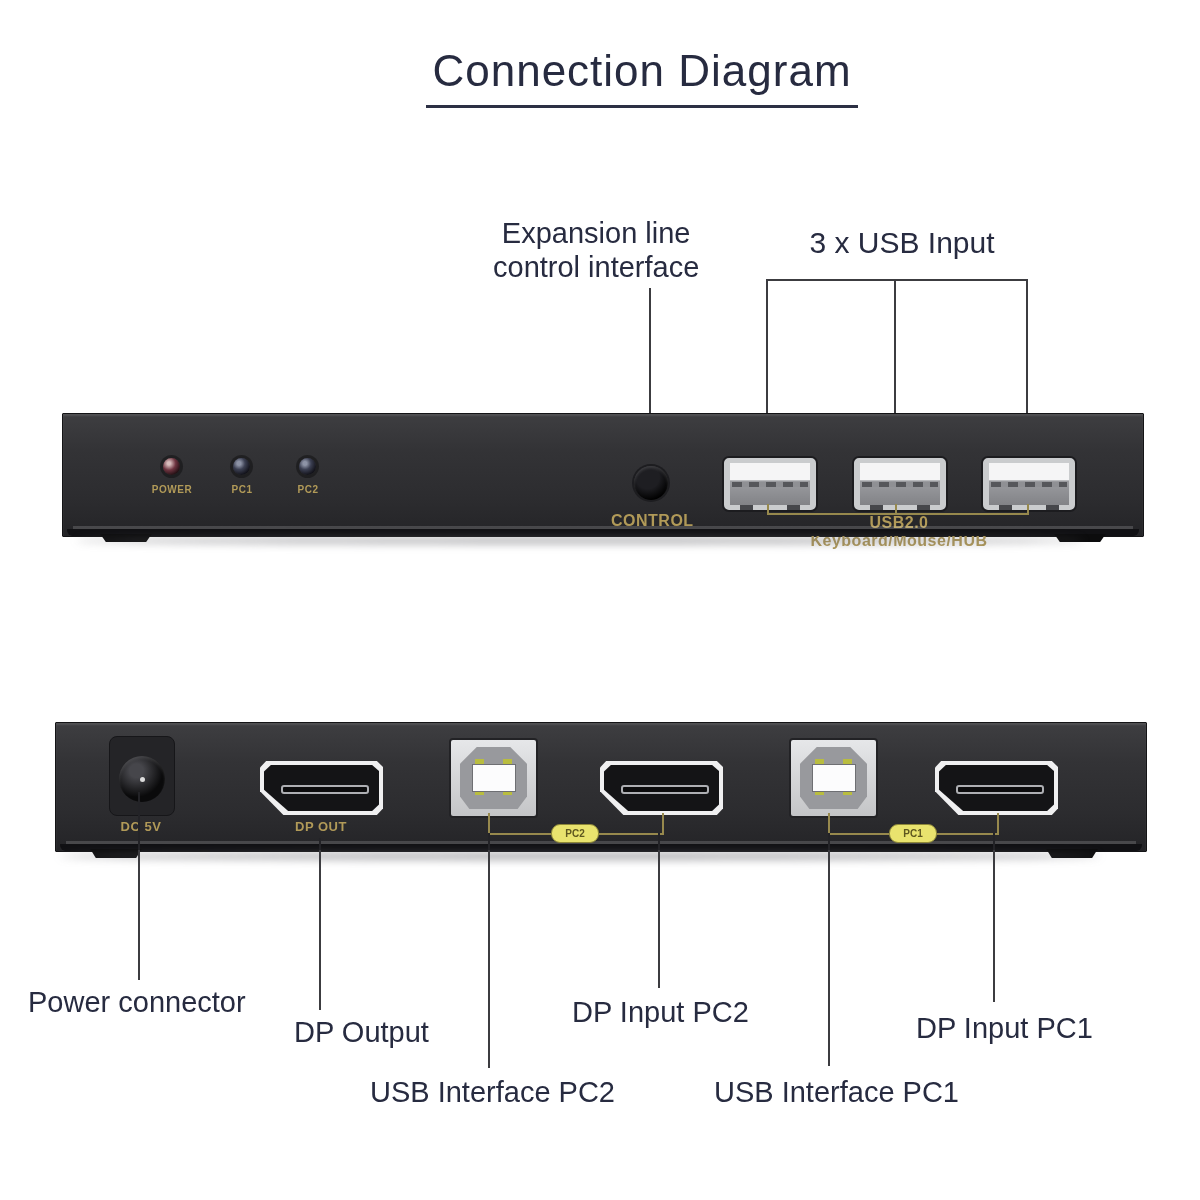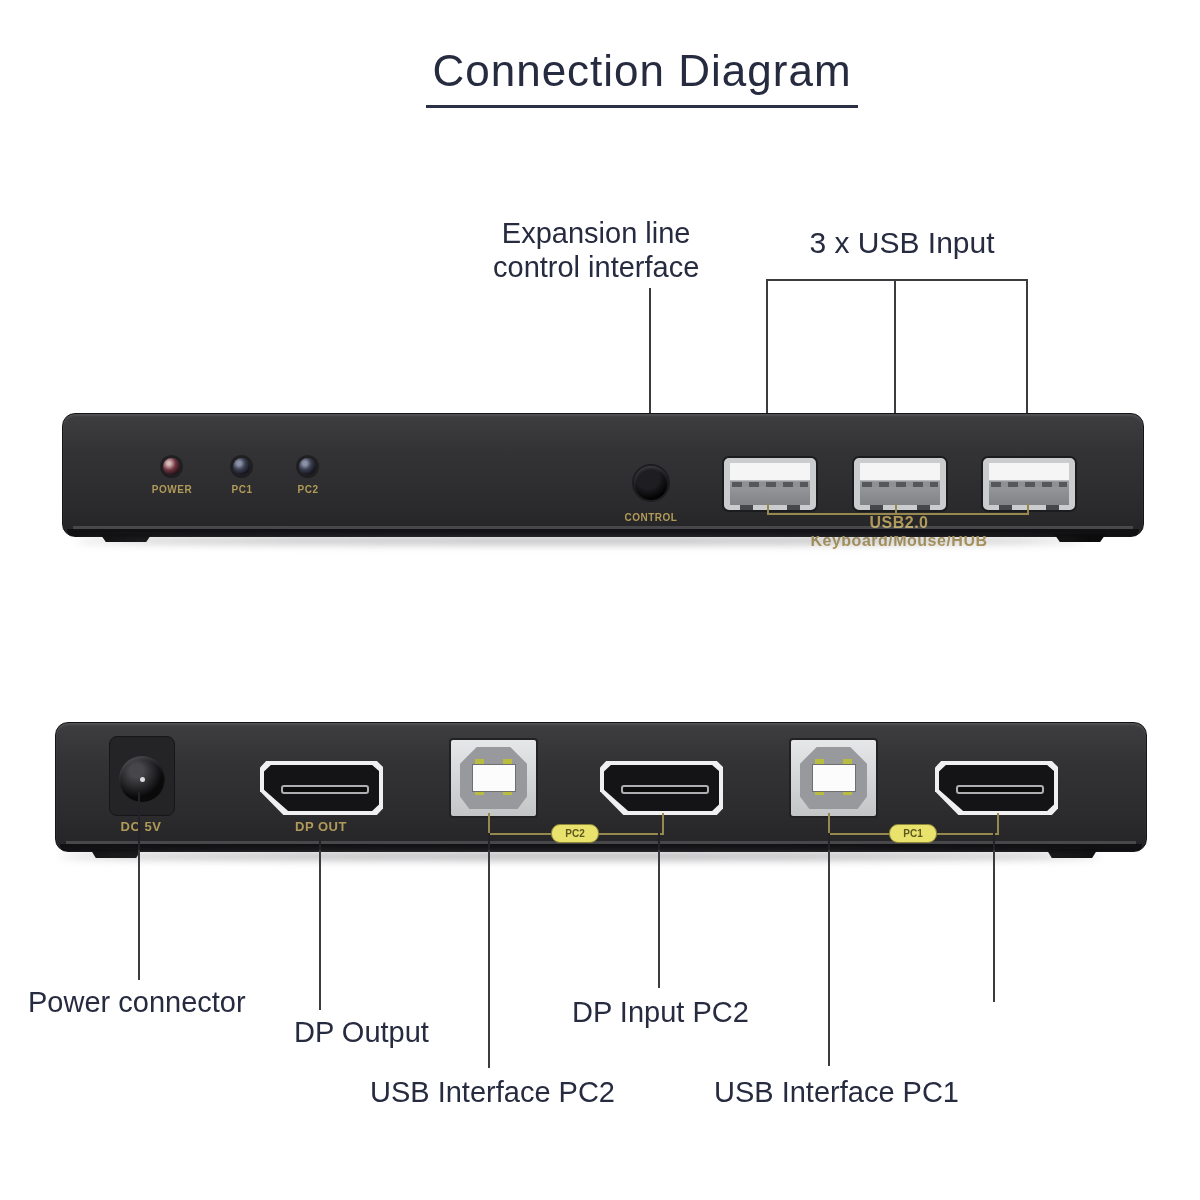--- a/index.html
+++ b/index.html
@@ -12,21 +12,21 @@
          border-bottom:3px solid #2c3044;padding:0 6px 9px 6px;}
 
   
   .lbl{position:absolute;font-size:29px;color:var(--text);white-space:nowrap;}
   .vline{position:absolute;width:2px;background:var(--line,#3c3c40);}
   .seam{position:absolute;width:2px;background:#232327;}
   .bracket-down{position:absolute;border-top:2px solid var(--line);border-left:2px solid var(--line);
                 border-right:2px solid var(--line);}
 
   
-  .device{position:absolute;border-radius:13px;border:1px solid #141416;
+  .device{position:absolute;border-radius:1px;border:1px solid #141416;
           background:linear-gradient(180deg,#3e3e41 0%,#333336 30%,#2c2c2f 70%,#242427 100%);
           box-shadow:inset 0 2px 2px rgba(255,255,255,.10);}
   .device .shine{position:absolute;left:10px;right:10px;bottom:7px;height:3px;background:rgba(255,255,255,.16);}
   .device .lip{position:absolute;left:4px;right:4px;bottom:0;height:7px;background:#111114;border-radius:0 0 6px 6px;}
   .foot{position:absolute;background:#0c0c0d;clip-path:polygon(4% 0,96% 0,86% 100%,14% 100%);}
   .shadowbar{position:absolute;background:rgba(100,100,106,.5);filter:blur(4px);border-radius:50%;}
 
   
   .led{position:absolute;width:17px;height:17px;border-radius:50%;
        background:radial-gradient(circle at 35% 32%,#8d93a6 0 12%,#3c4053 38%,#14141c 72%,#000 100%);
@@ -94,21 +94,21 @@
 
   <div class="device" style="left:62px;top:413px;width:1080px;height:122px;">
     <div class="led red" style="left:100px;top:44px;"></div>
     <div class="led" style="left:170px;top:44px;"></div>
     <div class="led" style="left:236px;top:44px;"></div>
     <div class="goldlbl" style="left:78px;top:70px;width:62px;font-size:10px;">POWER</div>
     <div class="goldlbl" style="left:158px;top:70px;width:42px;font-size:10px;">PC1</div>
     <div class="goldlbl" style="left:224px;top:70px;width:42px;font-size:10px;">PC2</div>
 
     <div class="jack" style="left:571px;top:52px;"></div>
-    <div class="goldlbl" style="left:548px;top:98px;width:80px;font-size:10px;">CONTROL</div>
+    <div class="goldlbl" style="left:548px;top:98px;width:80px;font-size:16px;">CONTROL</div>
 
     <div class="usba" style="left:659px;top:42px;">
       <div class="tongue"></div>
       <div class="lower">
           <div class="pins"></div>
         </div>
       <div class="tab" style="left:16px;"></div>
       <div class="tab" style="right:16px;"></div>
     </div>
     <div class="usba" style="left:789px;top:42px;">
@@ -205,14 +205,15 @@
   <div class="seam" style="left:828px;top:833px;height:17px;"></div>
   <div class="vline" style="left:828px;top:850px;height:216px;"></div>
   <div class="seam" style="left:993px;top:833px;height:17px;"></div>
   <div class="vline" style="left:993px;top:850px;height:152px;"></div>
 
   <div class="lbl" style="left:28px;top:986px;">Power connector</div>
   <div class="lbl" style="left:294px;top:1016px;">DP Output</div>
   <div class="lbl" style="left:370px;top:1076px;text-align:right;">USB Interface PC2</div>
   <div class="lbl" style="left:572px;top:996px;">DP Input PC2</div>
   <div class="lbl" style="left:714px;top:1076px;">USB Interface PC1</div>
+  <div class="lbl" style="left:916px;top:1012px;">DP Input PC1</div>
 
 </div>
 
 </body></html>

